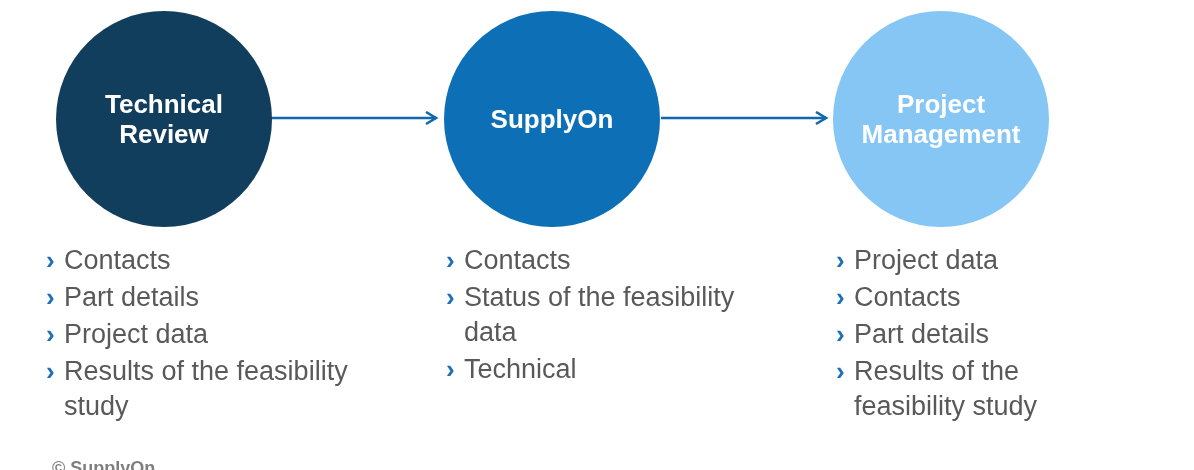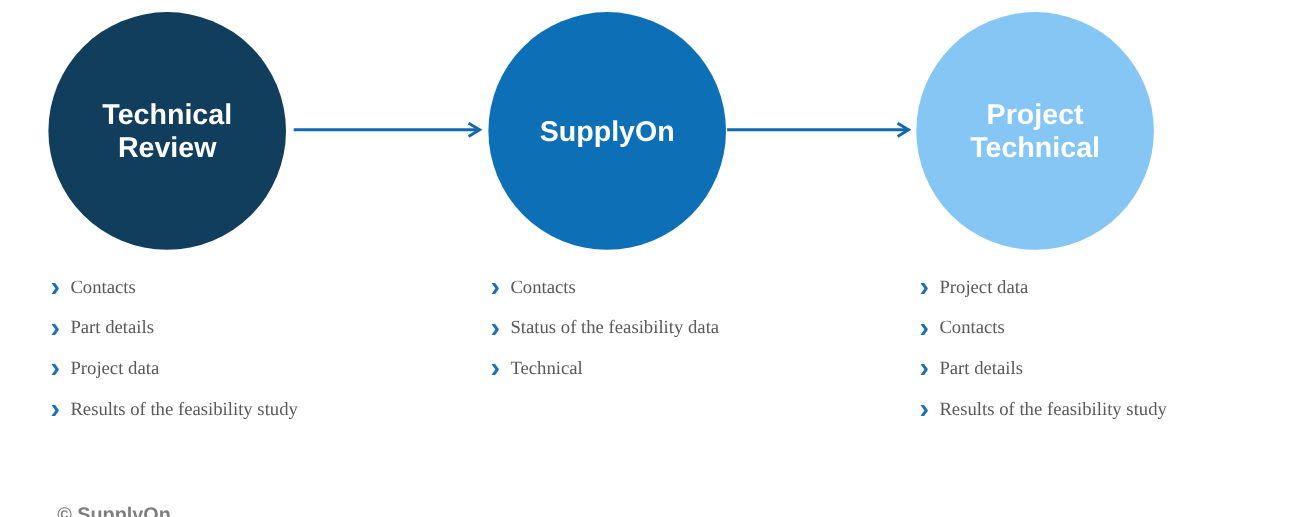--- a/index.html
+++ b/index.html
@@ -20,41 +20,41 @@
   }
   .canvas{position:absolute;inset:0;width:1194px;height:470px;background:var(--bg);}
   .arrows{position:absolute;left:0;top:0;width:1194px;height:470px;z-index:1;pointer-events:none;}
   .arrow-line{stroke:var(--arrow-color);stroke-width:2.6;}
   .arrow-head{stroke:var(--arrow-color);stroke-width:2.6;fill:none;}
   .circle{
     position:absolute;top:11px;width:216px;height:216px;border-radius:50%;
     display:flex;align-items:center;justify-content:center;text-align:center;
     padding:0 22px;z-index:2;
   }
-  .circle-technical{left:44px;background:var(--circle-technical);}
+  .circle-technical{left:56px;background:var(--circle-technical);}
   .circle-sourcing{left:444px;background:var(--circle-sourcing);}
   .circle-project{left:833px;background:var(--circle-project);}
   .circle-title{
     color:#ffffff;font-weight:bold;font-size:26px;line-height:1.17;
   }
   .stage-list{
     position:absolute;top:243px;width:342px;list-style:none;z-index:2;
   }
   .list-col-1{left:46px;}
   .list-col-2{left:446px;}
   .list-col-3{left:836px;width:300px;}
   .stage-list li{
     display:flex;align-items:flex-start;margin-bottom:2px;
   }
   .chevron{
     color:var(--bullet-color);font-weight:bold;font-size:26px;line-height:35px;
     width:18px;flex:0 0 18px;
   }
   .item-text{
-    color:var(--list-text);font-size:17px;line-height:35px;font-family:Liberation Serif, serif;
+    color:var(--list-text);font-size:27px;line-height:35px;
   }
   .footer{
     position:absolute;left:52px;top:460px;z-index:2;
     color:var(--footer-text);font-size:18px;line-height:17px;font-weight:bold;
   }
 </style>
 </head>
 <body>
 
 <div class="canvas">
@@ -75,21 +75,21 @@
 
   <div class="circle circle-technical">
     <span class="circle-title">Technical Review</span>
   </div>
 
   <div class="circle circle-sourcing">
     <span class="circle-title">SupplyOn</span>
   </div>
 
   <div class="circle circle-project">
-    <span class="circle-title">Project Technical</span>
+    <span class="circle-title">Project Management</span>
   </div>
 
   <ul class="stage-list list-col-1">
     <li>
       <span class="chevron">›</span>
       <span class="item-text">Contacts</span>
     </li>
     <li>
       <span class="chevron">›</span>
       <span class="item-text">Part details</span>

